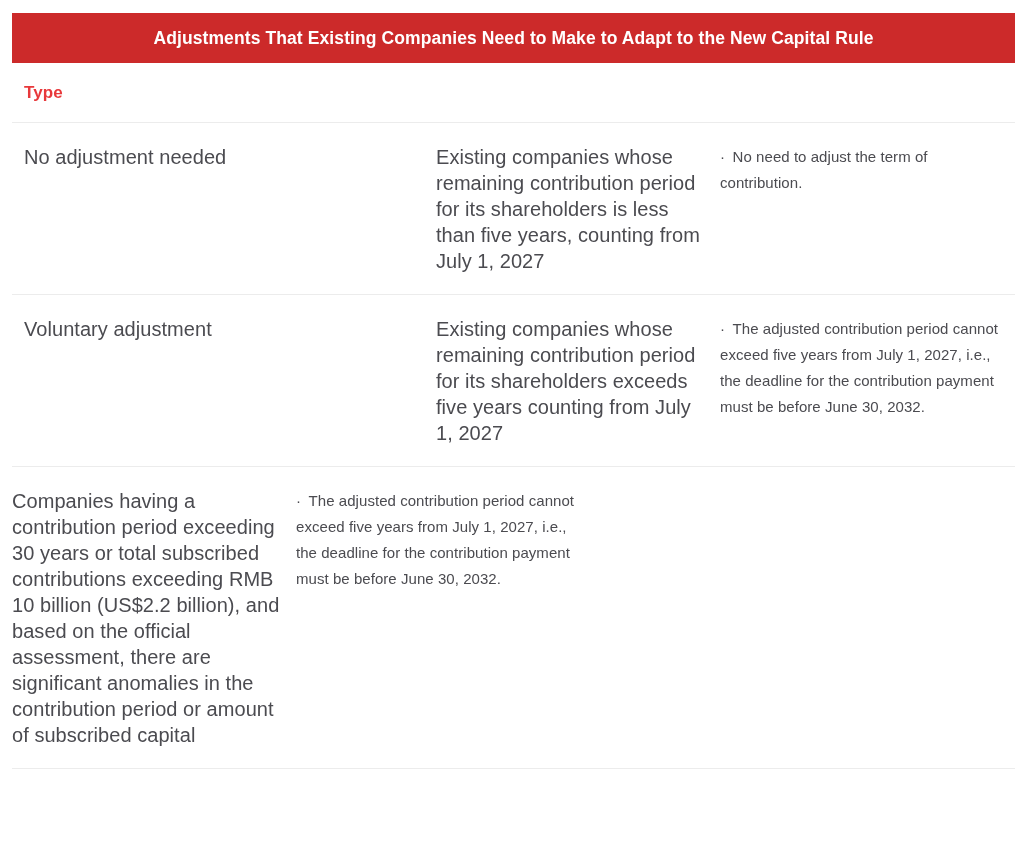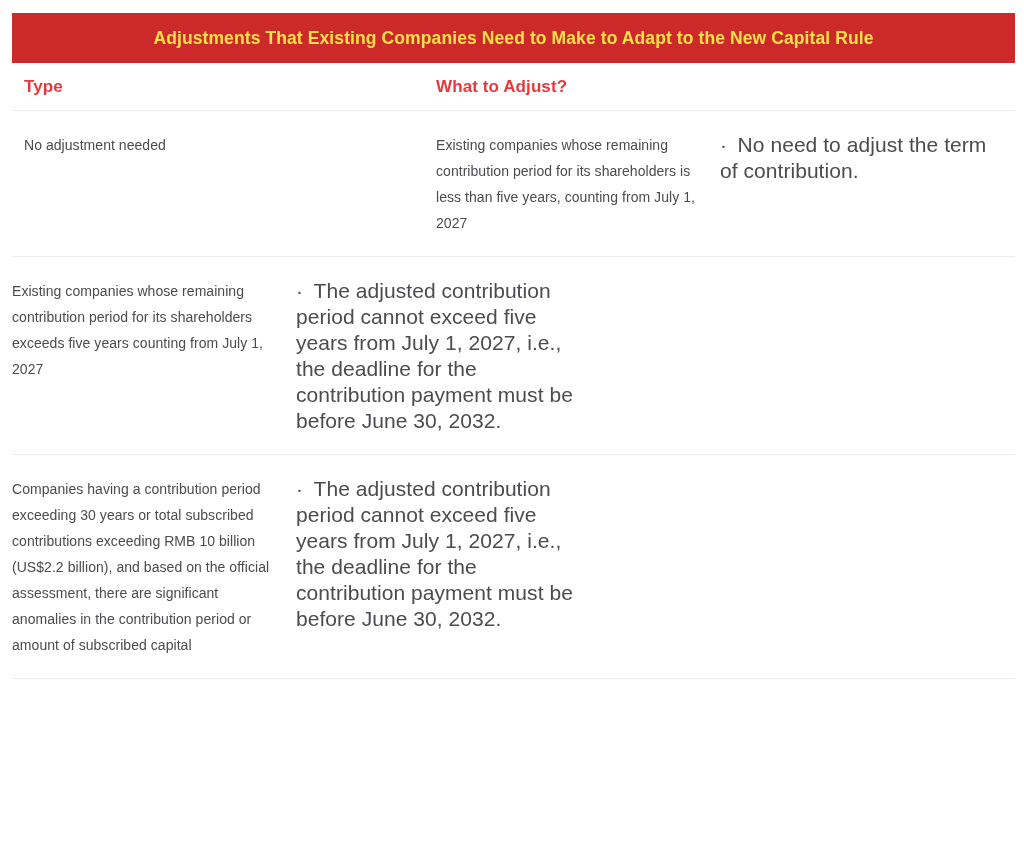--- a/index.html
+++ b/index.html
@@ -30,21 +30,21 @@
     top: 13px;
     width: 1003px;
     height: 50px;
     background: #cc2a2a;
     display: flex;
     align-items: center;
     justify-content: center;
     box-sizing: border-box;
   }
   .title-banner .title-text {
-    color: #fde047;
+    color: #ffffff;
     font-size: 17.5px;
     font-weight: 600;
     letter-spacing: 0.1px;
     text-align: center;
     line-height: 1.2;
     white-space: nowrap;
   }
 
   
   .grid {
@@ -55,21 +55,21 @@
   }
 
   .row {
     display: flex;
     align-items: flex-start;
     box-sizing: border-box;
     border-bottom: 1px solid #ececec;
   }
 
   .head-row {
-    height: 48px;
+    height: 60px;
     align-items: center;
   }
 
   .col-type    { width: 424px; box-sizing: border-box; padding-right: 14px; }
   .col-who     { width: 284px; box-sizing: border-box; padding-right: 14px; }
   .col-what    { width: 295px; box-sizing: border-box; padding-right: 8px; }
 
   .head-row .col-type  { padding-left: 12px; }
   .head-row .col-who   { padding-left: 0px; }
   .head-row .col-what  { padding-left: 0px; }
@@ -83,36 +83,36 @@
   }
 
   .body-row {
     padding-top: 21px;
     padding-bottom: 20px;
   }
   .body-row .col-type  { padding-left: 12px; }
 
   .cell {
     color: #4b4b50;
-    font-size: 14px;
+    font-size: 20px;
     line-height: 26px;
     letter-spacing: 0.05px;
     word-break: normal;
   }
 
   .cell-type { white-space: nowrap; }
 
   .bullet-list {
     margin: 0;
     padding: 0;
     list-style: none;
   }
   .bullet-list li {
     color: #4b4b50;
-    font-size: 21px;
+    font-size: 15px;
     line-height: 26px;
     letter-spacing: 0.05px;
     text-indent: 0;
   }
   .bullet-mark {
     display: inline;
     color: #4b4b50;
   }
 </style>
 </head>
@@ -123,40 +123,40 @@
   <div class="title-banner">
     <span class="title-text">Adjustments That Existing Companies Need to Make to Adapt to the New Capital Rule</span>
   </div>
 
   <div class="grid">
 
     <div class="row head-row">
       <div class="col-type">
         <span class="head-cell">Type</span>
       </div>
-      <div class="col-what">
-        <span class="head-cell">What to Adjust?</span>
-      </div>
     </div>
 
     <div class="row body-row">
       <div class="col-type">
         <div class="cell cell-type">No adjustment needed</div>
       </div>
       <div class="col-who">
         <div class="cell">Existing companies whose remaining contribution period for its shareholders is less than five years, counting from July 1, 2027</div>
       </div>
       <div class="col-what">
         <ul class="bullet-list">
             <li><span class="bullet-mark">· </span><span>No need to adjust the term of contribution.</span></li>
           </ul>
       </div>
     </div>
 
     <div class="row body-row">
+      <div class="col-type">
+        <div class="cell cell-type">Voluntary adjustment</div>
+      </div>
       <div class="col-who">
         <div class="cell">Existing companies whose remaining contribution period for its shareholders exceeds five years counting from July 1, 2027</div>
       </div>
       <div class="col-what">
         <ul class="bullet-list">
             <li><span class="bullet-mark">· </span><span>The adjusted contribution period cannot exceed five years from July 1, 2027, i.e., the deadline for the contribution payment must be before June 30, 2032.</span></li>
           </ul>
       </div>
     </div>
 

